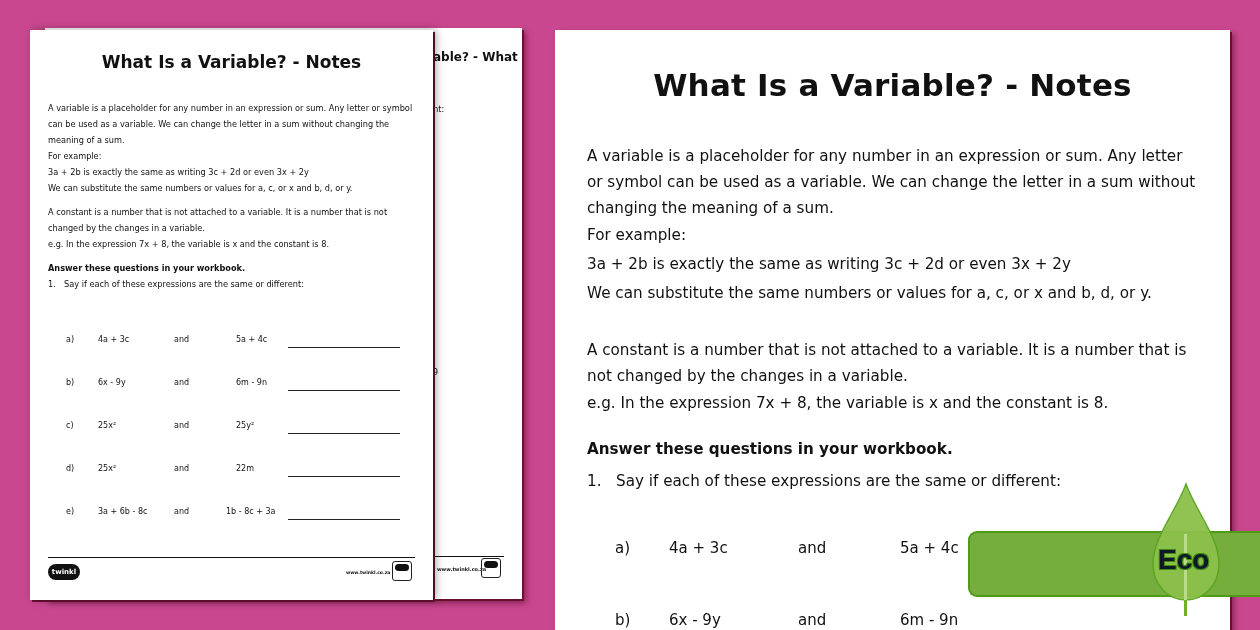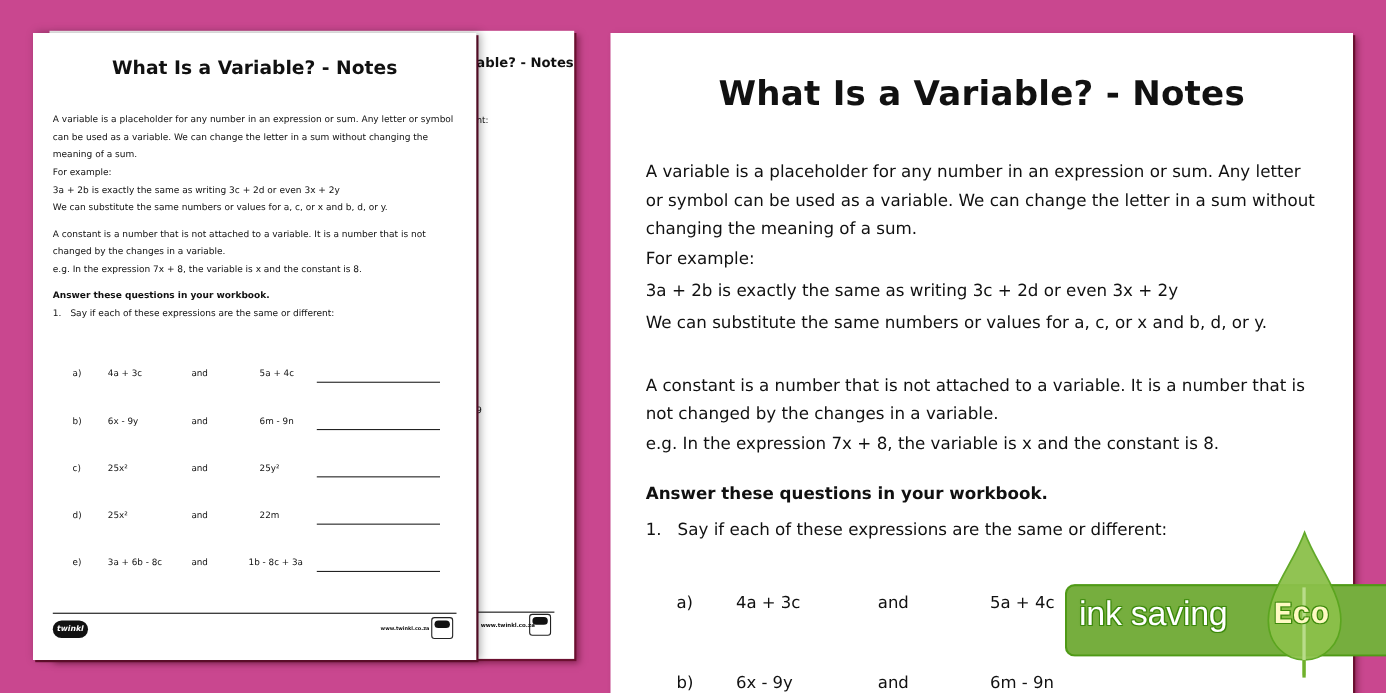--- a/index.html
+++ b/index.html
@@ -42,21 +42,21 @@
   .fp-row span { position: absolute; top: 0; }
   .fp-row .lbl { left: 0; }
   .fp-row .e1 { left: 32px; }
   .fp-row .and { left: 108px; }
   .fp-row .e2 { left: 170px; }
   .fp-row .line { left: 222px; width: 112px; top: 12px; border-top: 1px solid #222; height: 0; }
   .fp-footer-line { position: absolute; left: 18px; right: 18px; top: 527px; border-top: 1.5px solid #111; }
   .twinkl-logo {
     position: absolute; left: 18px; top: 534px; width: 32px; height: 16px;
     background: #111; color: #fff; border-radius: 9px; font-size: 7px; font-weight: bold;
-    display: flex; align-items: center; justify-content: center; font-style: italic;
+    display: flex; align-items: center; justify-content: center; 
   }
   .fp-url { position: absolute; left: 316px; top: 540px; font-size: 4.5px; font-weight: bold; }
   .badge {
     width: 20px; height: 20px; border: 1px solid #222; border-radius: 3px;
     display: flex; align-items: flex-start; justify-content: center; padding-top: 2px;
   }
   .badge .cloud { width: 14px; height: 7px; background: #111; border-radius: 4px; }
   .fp-badge { position: absolute; left: 362px; top: 531px; }
 
   
@@ -84,30 +84,30 @@
     background: #76ae3e; border: 2px solid #4f9a16; border-right: none;
     border-radius: 9px 0 0 9px;
   }
   .eco-text {
     position: absolute; left: 13px; top: 58px; color: #fff; font-size: 31px;
     font-family: "Liberation Sans", sans-serif; letter-spacing: -0.3px;
     text-shadow: 0 0 2px #3d8a0c, 1px 1px 0 #3d8a0c, -1px -1px 0 #3d8a0c, 1px -1px 0 #3d8a0c, -1px 1px 0 #3d8a0c;
   }
   .eco-leaf { position: absolute; left: 183px; top: 0; }
   .eco-word {
-    position: absolute; left: 190px; top: 62px; color: #fef9c3; font-weight: bold; font-size: 28px;
-    font-family: Liberation Mono, monospace;
+    position: absolute; left: 190px; top: 62px; color: #0f172a; font-weight: bold; font-size: 28px;
+    font-family: Liberation Sans, sans-serif;
     text-shadow: 1px 1px 0 #3d8a0c, -1px -1px 0 #3d8a0c, 1px -1px 0 #3d8a0c, -1px 1px 0 #3d8a0c;
   }
 </style>
 </head>
 <body>
 
 <div class="page" id="back-page">
-  <div class="bp-title">able? - Notes</div>
+  <div class="bp-title">able? - What</div>
   <div class="bp-frag1">stant:</div>
   <div class="bp-frag2">9</div>
   <div class="bp-footer-line"></div>
   <div class="bp-url">www.twinkl.co.za</div>
   <div class="bp-badge badge">
       <div class="cloud"></div>
     </div>
 </div>
 
 <div class="page" id="front-page">
@@ -198,20 +198,19 @@
       <span class="lbl">b)</span>
       <span class="e1">6x - 9y</span>
       <span class="and">and</span>
       <span class="e2">6m - 9n</span>
     </div>
   </div>
 </div>
 
 <div id="eco-banner">
   <div class="eco-band"></div>
-  <div class="eco-text">ink saving</div>
   <svg class="eco-leaf" width="70" height="135" viewBox="0 0 70 135">
     <path d="M35 2 C 45 30, 68 55, 68 82 C 68 104, 52 118, 35 118 C 18 118, 2 104, 2 82 C 2 55, 25 30, 35 2 Z" fill="#8cc04a" stroke="#5aa51e" stroke-width="1.5" opacity="0.95"></path>
     <rect x="33" y="52" width="3" height="80" fill="#b9dc8a"></rect>
     <rect x="33" y="118" width="3" height="16" fill="#6fb12c"></rect>
   </svg>
   <div class="eco-word">Eco</div>
 </div>
 
 </body></html>

